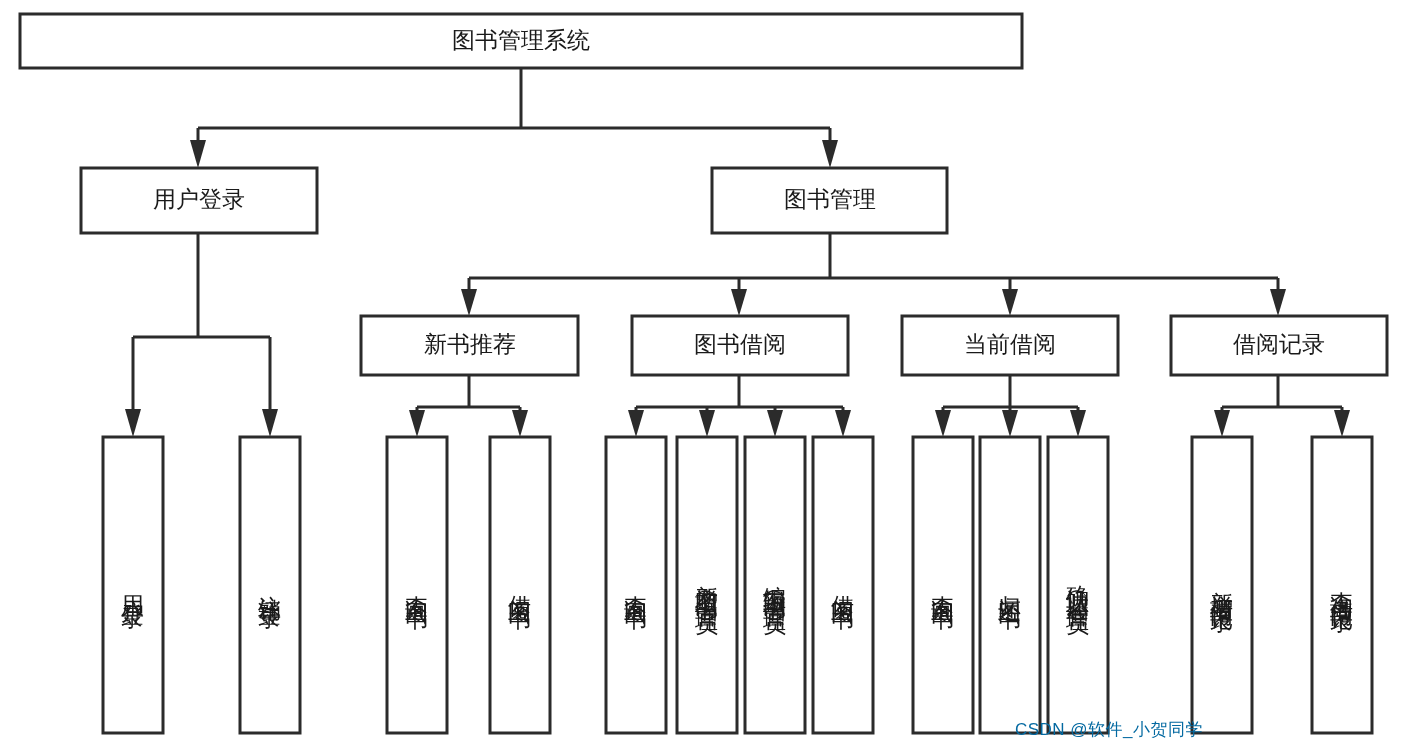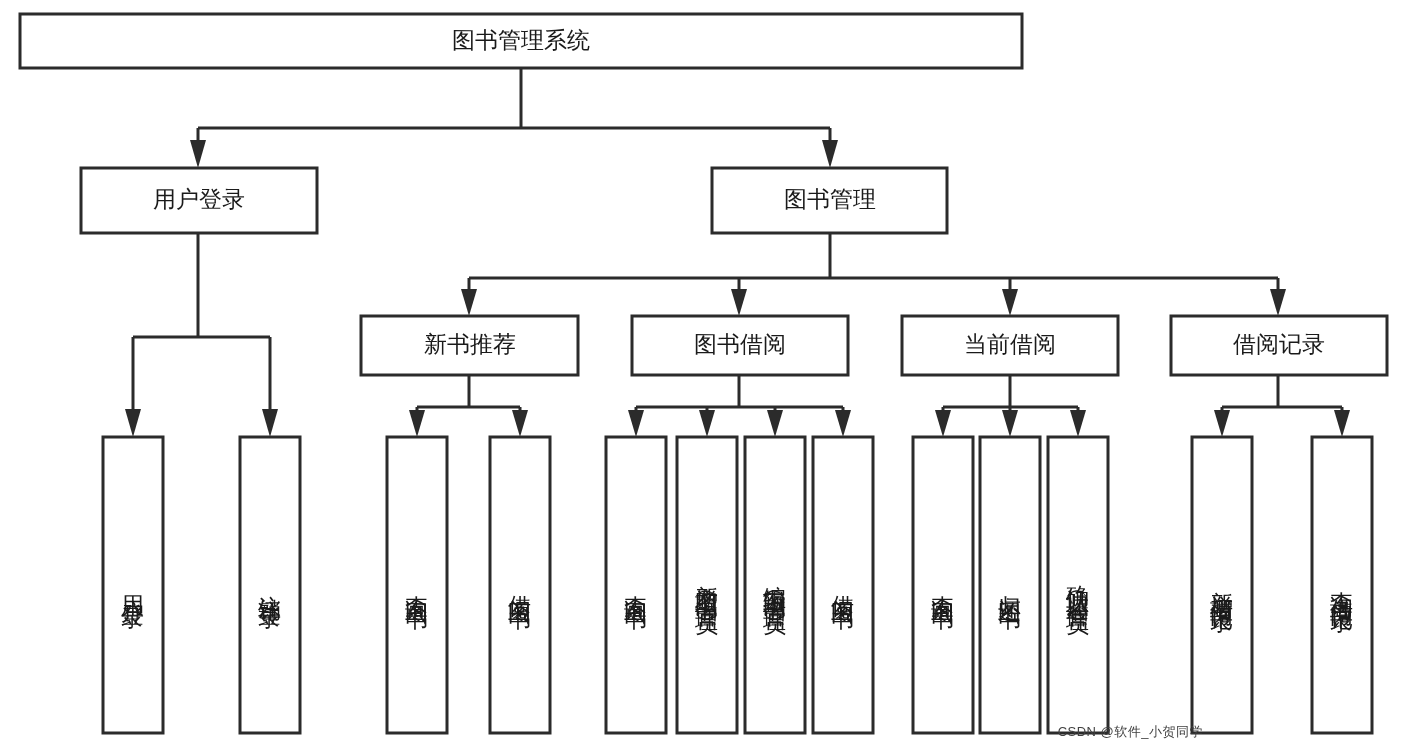--- a/index.html
+++ b/index.html
@@ -58,22 +58,22 @@
     dominant-baseline: central;
     text-anchor: middle;
     letter-spacing: 4px;
     white-space: pre;
   }
   .watermark-text {
     position: absolute;
     right: 8px;
     bottom: 6px;
     font-family: "Liberation Sans", "DejaVu Sans", sans-serif;
-    font-size: 13px;
-    color: #404040;
+    font-size: 17px;
+    color: #0369a1;
     letter-spacing: 0.5px;
     white-space: nowrap;
     pointer-events: none;
     user-select: none;
   }
 </style>
 </head>
 <body>
 
 <div id="diagram-root">

